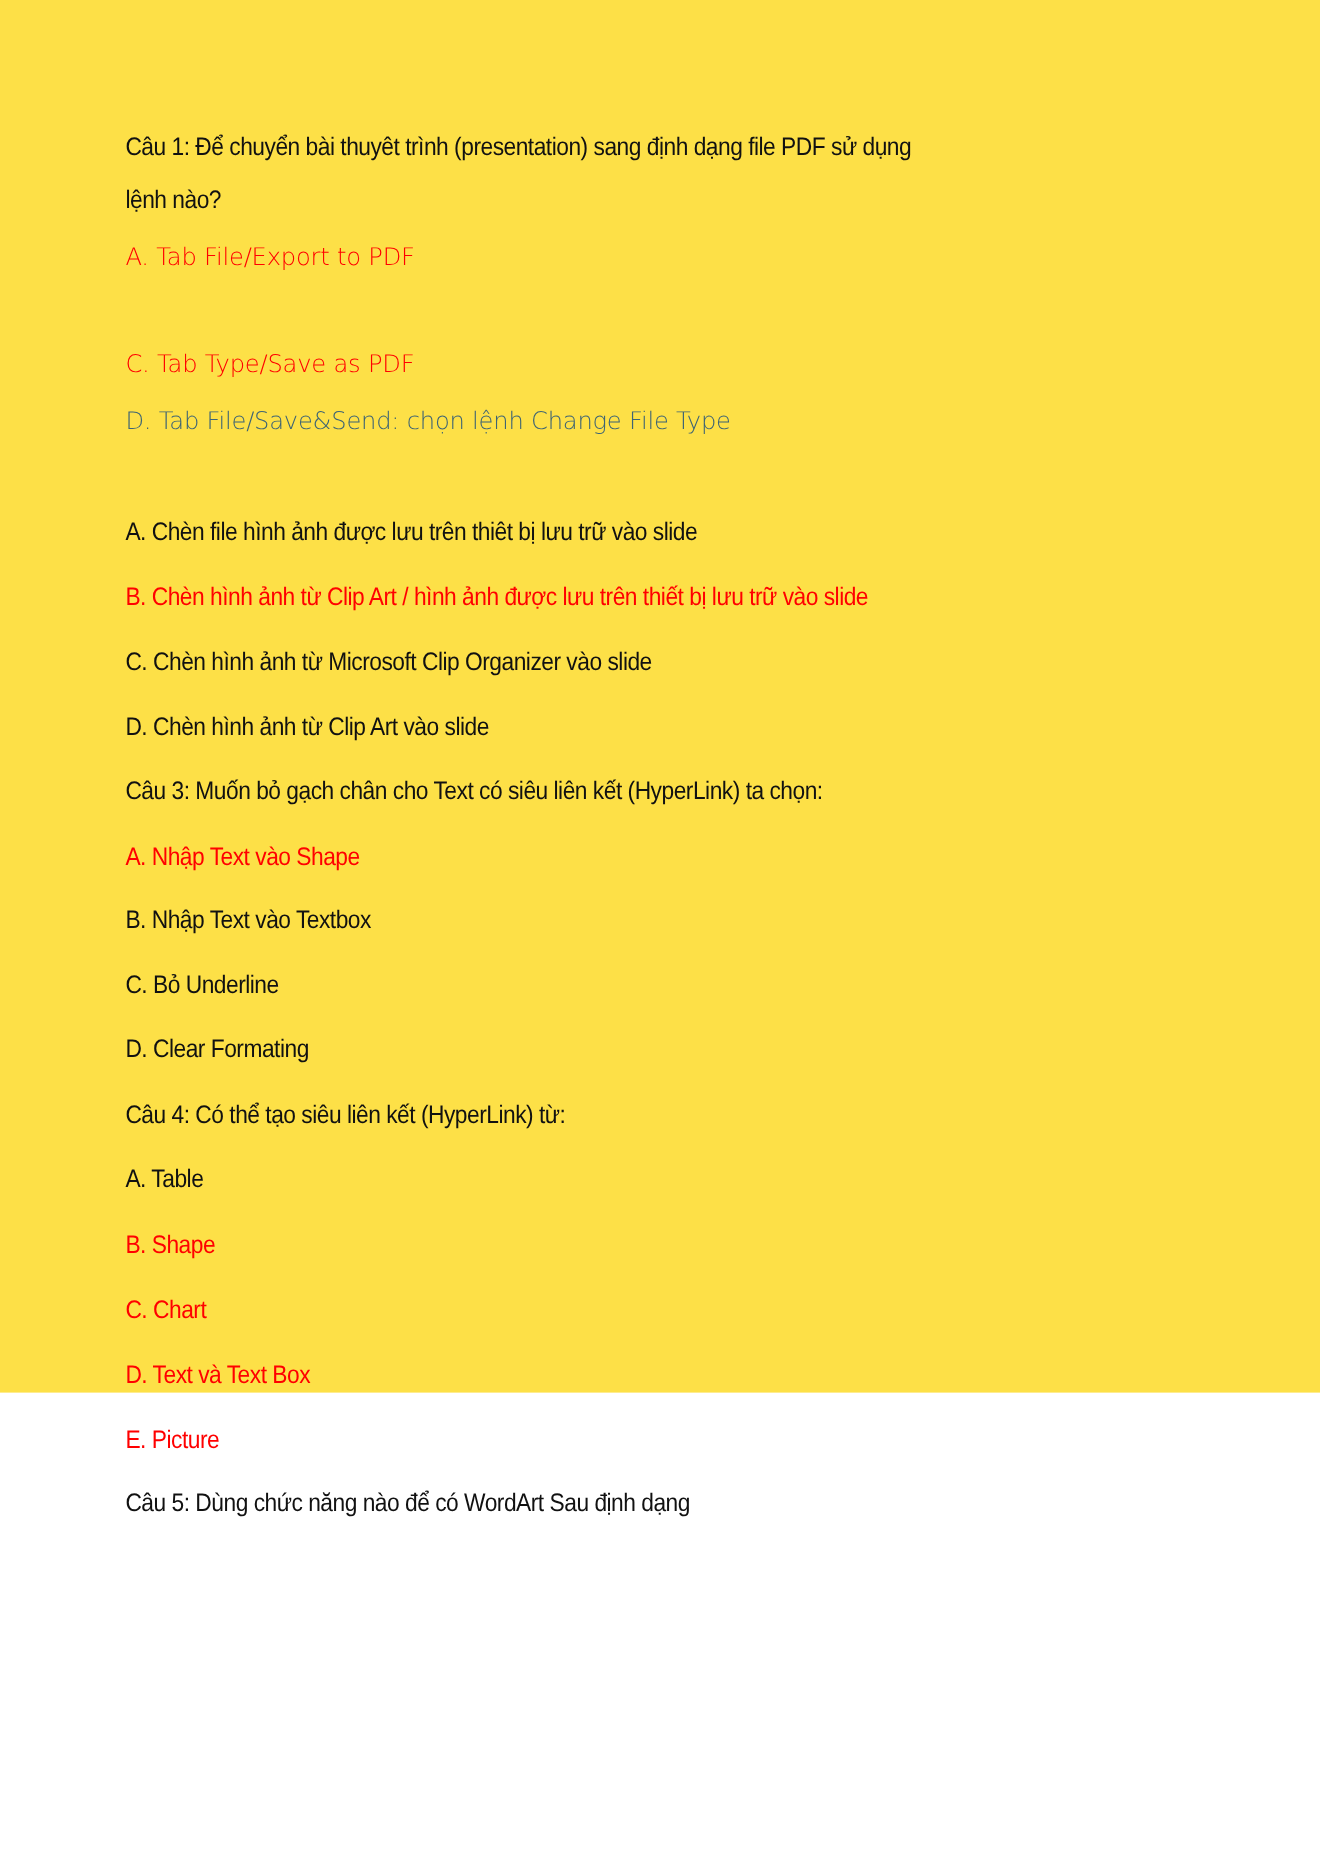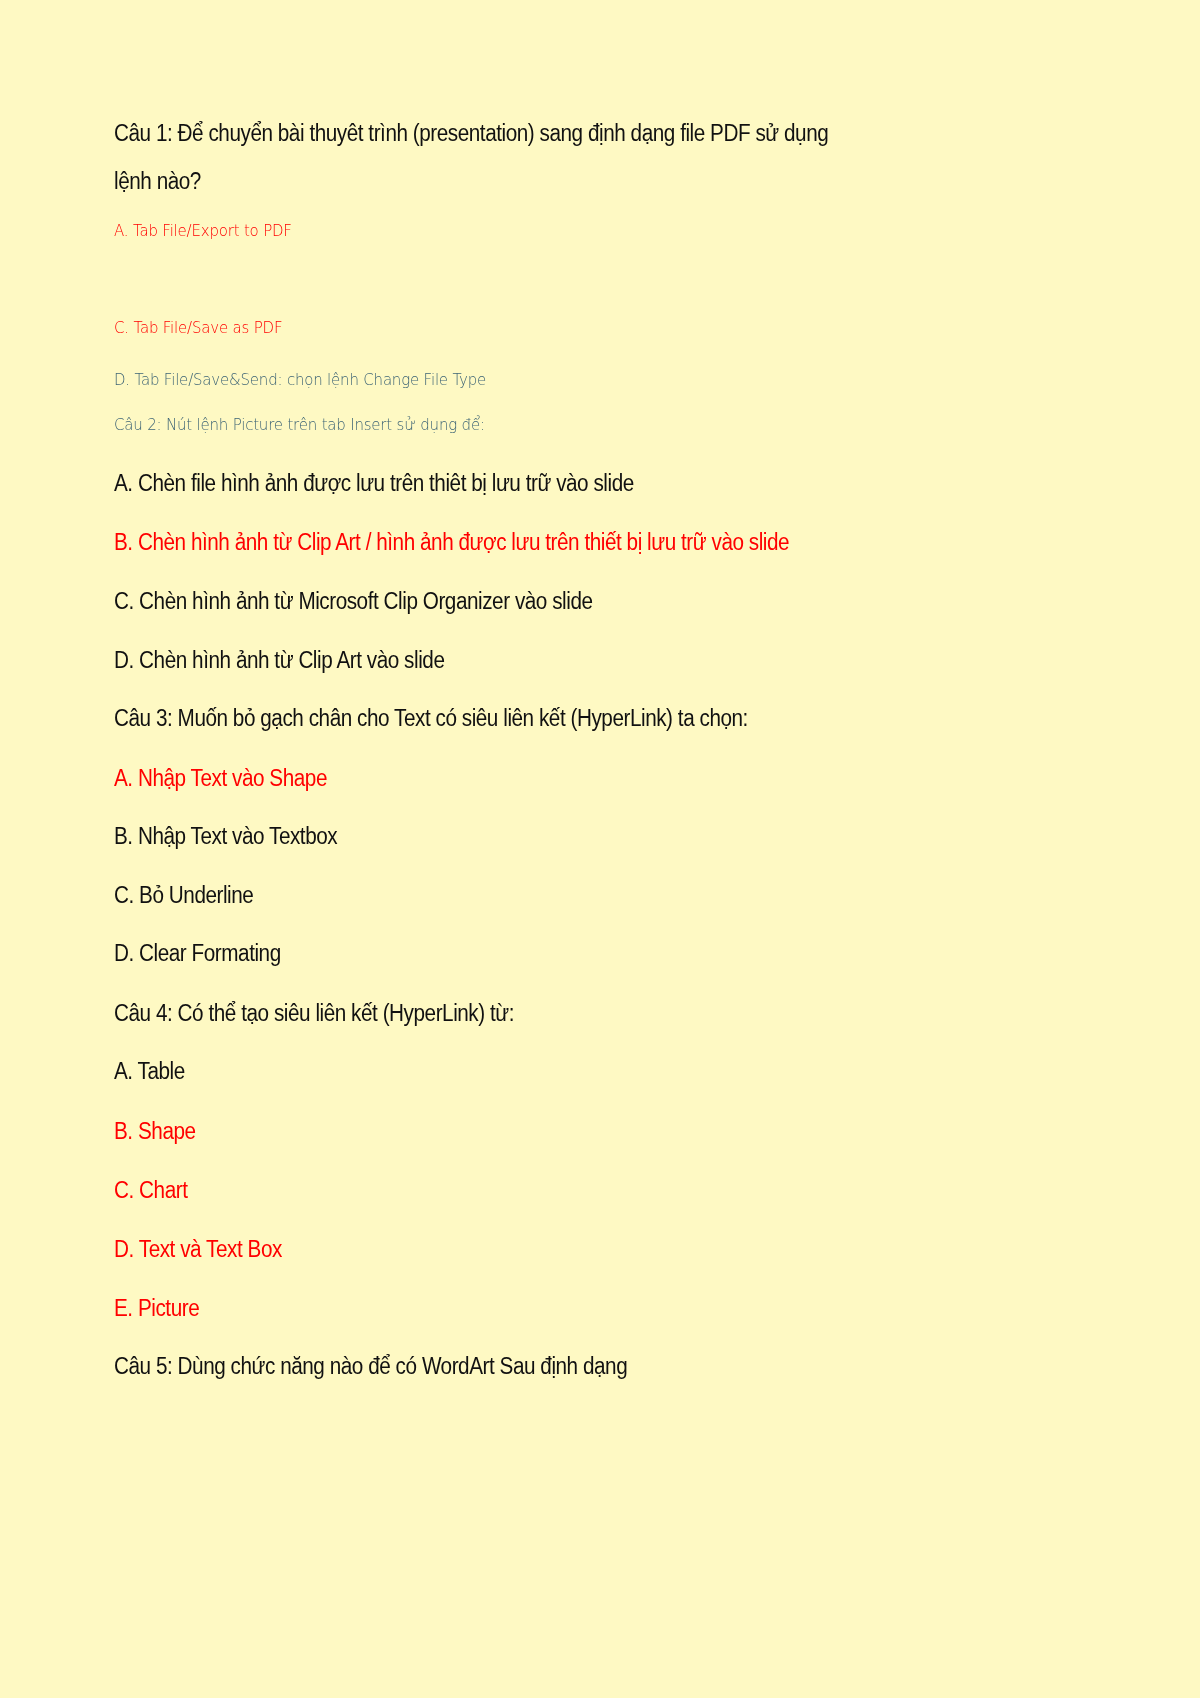--- a/index.html
+++ b/index.html
@@ -1,40 +1,39 @@
 <!DOCTYPE html>
 <html><head>
   <meta charset="utf-8">
   <style>
     html, body { margin: 0; padding: 0; background: #ffffff; }
     body { width: 1200px; height: 1698px; position: relative; overflow: hidden; }
-    .page { position: absolute; left: 0; top: 0; width: 1200px; height: 1698px; background: #fef9c3; }
+    .page { position: absolute; left: 0; top: 0; width: 1200px; height: 1266px; background: #fde047; }
     .line {
       position: absolute; left: 114px; white-space: nowrap;
       font-family: "Liberation Sans", sans-serif;
       font-size: 22.5px; letter-spacing: -0.6px; transform-origin: left top;
     }
     .calibri { font-family: "Liberation Sans", sans-serif; font-size: 23px; letter-spacing: -0.5px; transform: scaleX(0.9); }
-    .wide { font-family: "DejaVu Sans", sans-serif; font-size: 15px; letter-spacing: -0.2px; font-weight: 300; text-align: right; }
+    .wide { font-family: "DejaVu Sans", sans-serif; font-size: 22px; letter-spacing: -0.2px; font-weight: 300; text-align: right; }
     .black { color: #111111; }
     .red { color: #ff0000; }
     .slate { color: #3d6475; }
   </style>
 </head>
 <body>
 
 <div class="page">
 
   <div class="line calibri black" style="top:120px">Câu 1: Để chuyển bài thuyêt trình (presentation) sang định dạng file PDF sử dụng</div>
   <div class="line calibri black" style="top:168px">lệnh nào?</div>
   <div class="line wide red" style="top:222px">A. Tab File/Export to PDF</div>
-  <div class="line wide red" style="top:319px">C. Tab File/Save as PDF</div>
+  <div class="line wide red" style="top:319px">C. Tab Type/Save as PDF</div>
   <div class="line wide slate" style="top:371px">D. Tab File/Save&amp;Send: chọn lệnh Change File Type</div>
 
-  <div class="line wide slate" style="top:416px">Câu 2: Nút lệnh Picture trên tab Insert sử dụng để:</div>
   <div class="line calibri black" style="top:470px">A. Chèn file hình ảnh được lưu trên thiêt bị lưu trữ vào slide</div>
   <div class="line calibri red" style="top:529px">B. Chèn hình ảnh từ Clip Art  / hình ảnh được lưu trên thiết bị lưu trữ vào slide</div>
   <div class="line calibri black" style="top:588px">C. Chèn hình ảnh từ Microsoft Clip Organizer vào slide</div>
   <div class="line calibri black" style="top:647px">D. Chèn hình ảnh từ Clip Art vào slide</div>
 
   <div class="line calibri black" style="top:705px">Câu 3: Muốn bỏ gạch chân cho Text có siêu liên kết (HyperLink) ta chọn:</div>
   <div class="line calibri red" style="top:765px">A. Nhập Text vào Shape</div>
   <div class="line calibri black" style="top:823px">B. Nhập Text vào Textbox</div>
   <div class="line calibri black" style="top:882px">C. Bỏ Underline</div>
   <div class="line calibri black" style="top:940px">D. Clear Formating</div>

